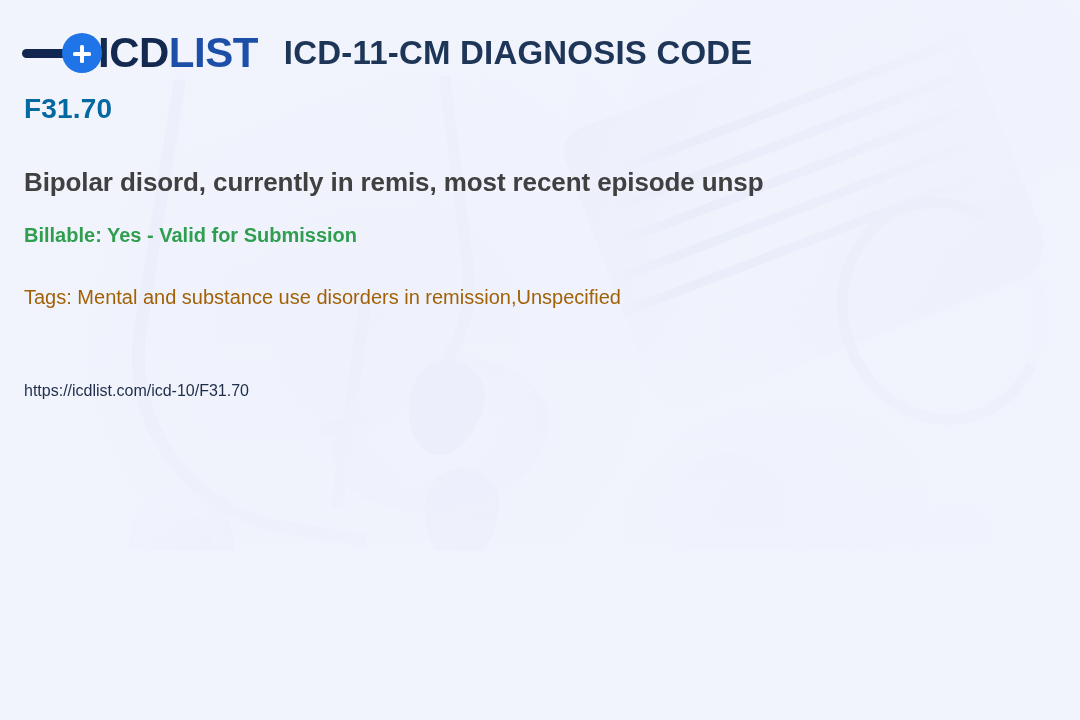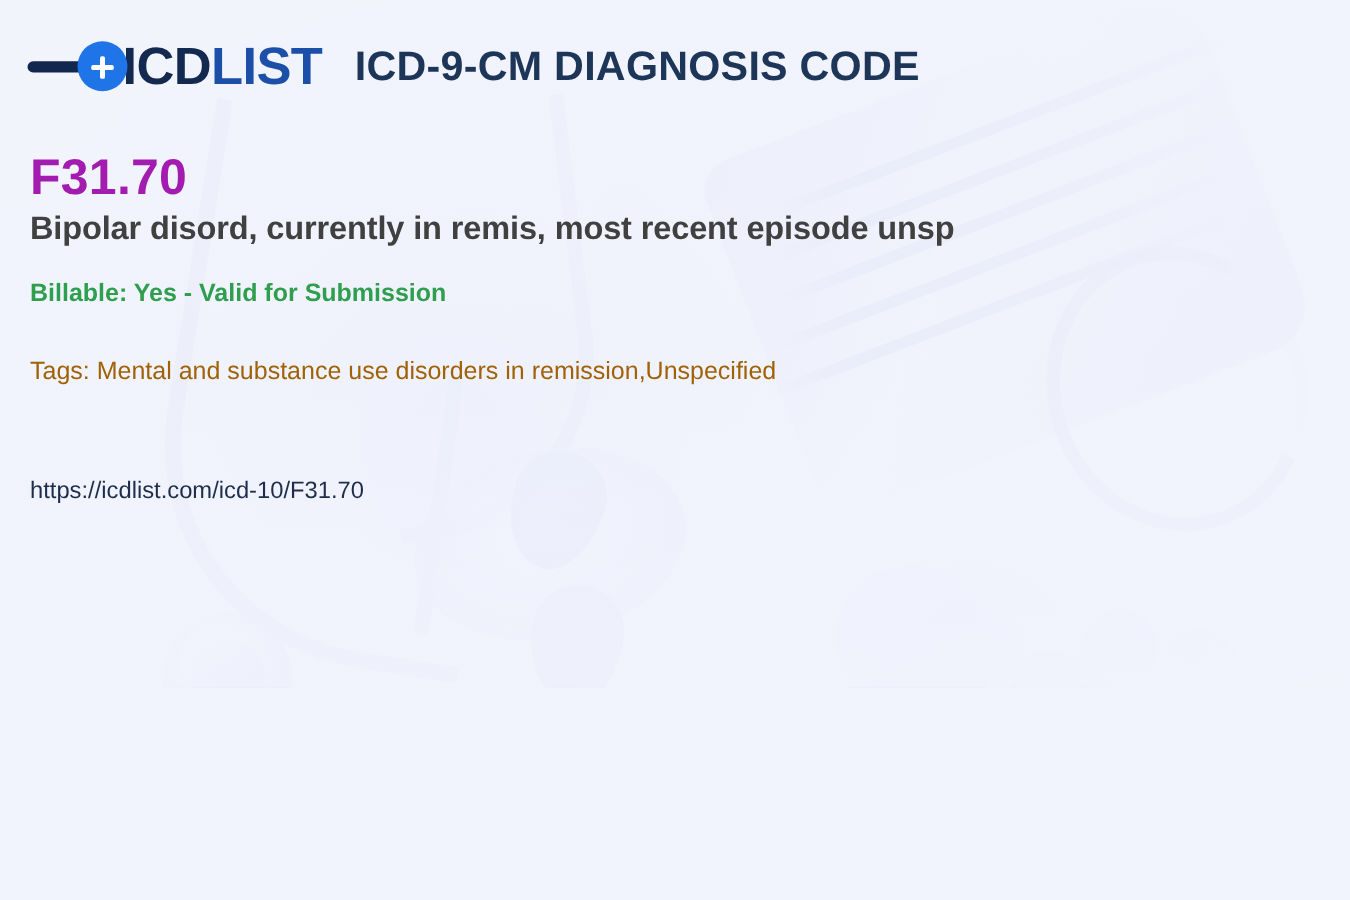--- a/index.html
+++ b/index.html
@@ -250,24 +250,24 @@
     font-weight: 700;
     color: #1d3557;
     letter-spacing: 0.2px;
     white-space: nowrap;
   }
 
   
   .code {
     position: absolute;
     left: 24px;
-    top: 120px;
-    font-size: 40px;
+    top: 94px;
+    font-size: 28px;
     font-weight: 700;
-    color: #a21caf;
+    color: #0369a1;
     letter-spacing: 0.2px;
     line-height: 1.1;
   }
   .description {
     position: absolute;
     left: 24px;
     top: 167px;
     font-size: 26px;
     font-weight: 700;
     color: #404040;
@@ -289,21 +289,21 @@
     top: 286px;
     font-size: 20px;
     font-weight: 500;
     color: #a16207;
     white-space: nowrap;
   }
   .url {
     position: absolute;
     left: 24px;
     top: 382px;
-    font-size: 19px;
+    font-size: 16px;
     font-weight: 500;
     color: #1d2d4a;
     white-space: nowrap;
   }
 </style>
 </head>
 <body>
 
 <div class="card">
 
@@ -337,21 +337,21 @@
   </div>
 
   <div class="content">
 
     <div class="header">
       <div class="logo">
         <span class="logo-dash"></span>
         <span class="logo-plus"></span>
         <span class="logo-word"><span class="logo-icd">ICD</span><span class="logo-list">LIST</span></span>
       </div>
-      <div class="header-title">ICD-9-CM DIAGNOSIS CODE</div>
+      <div class="header-title">ICD-11-CM DIAGNOSIS CODE</div>
     </div>
 
     <div class="code">F31.70</div>
     <div class="description">Bipolar disord, currently in remis, most recent episode unsp</div>
     <div class="billable">Billable: Yes - Valid for Submission</div>
     <div class="tags">Tags: Mental and substance use disorders in remission,Unspecified</div>
     <div class="url">https://icdlist.com/icd-10/F31.70</div>
 
   </div>
 </div>

